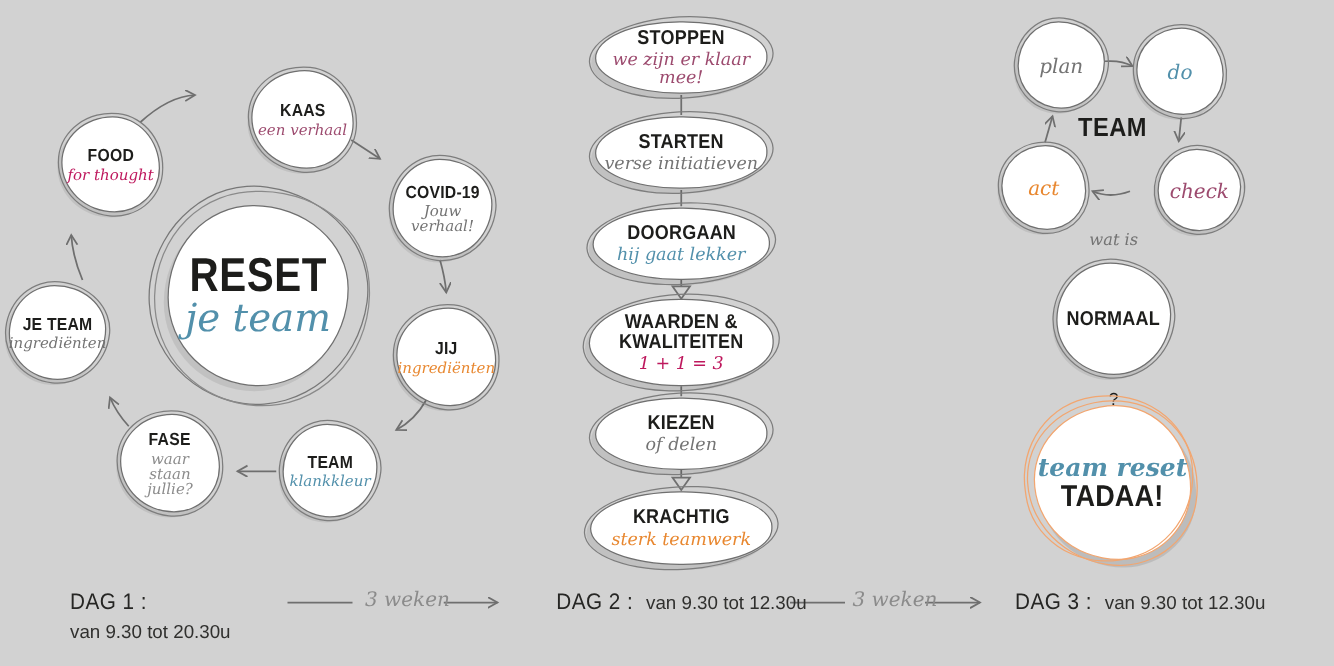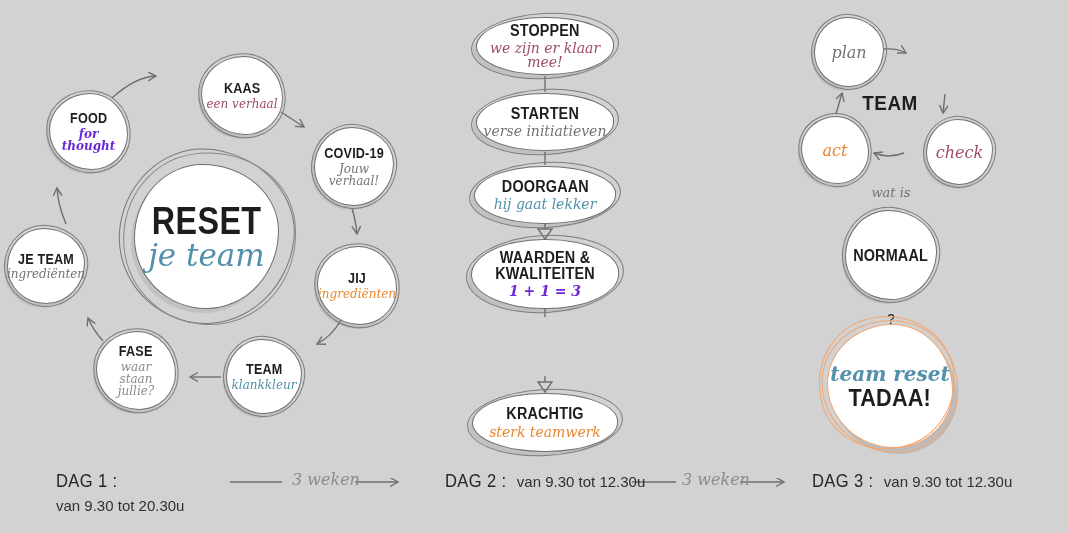--- a/index.html
+++ b/index.html
@@ -41,21 +41,21 @@
   
   .tt{font-weight:bold;font-size:14px;line-height:1.02;letter-spacing:.2px;
       transform:scaleX(.9);white-space:pre-line;}
   .tt-mid{font-size:16px;}
   .tt-big{font-size:38px;letter-spacing:.5px;transform:scaleX(.85);}
   .sub{font-family:"DejaVu Serif",serif;font-style:italic;font-size:12px;line-height:1.0;margin-top:2px;}
   .sub-big{font-size:31px;margin-top:0;line-height:1.0;}
   .sub-mid{font-size:14px;}
   .script-word{font-family:"DejaVu Serif",serif;font-style:italic;font-size:16px;}
   .c-green{color:#737373;} .c-blue{color:#5290ab;} .c-orange{color:#e8872f;}
-  .c-maroon{color:#9c4a6e;} .c-purple{color:#6d28d9;font-weight:bold;} .c-gray{color:#8b8b8b;}
+  .c-maroon{color:#9c4a6e;} .c-purple{color:#be185d;} .c-gray{color:#8b8b8b;}
 
   .label-free{position:absolute;text-align:center;}
   .pdca-team{font-weight:bold;font-size:21px;letter-spacing:.5px;transform:scaleX(.9);}
 
   .day{position:absolute;display:flex;align-items:baseline;gap:5px;white-space:nowrap;}
   .day-label{font-size:18px;letter-spacing:.4px;color:#262624;transform:scaleX(.92);transform-origin:left;}
   .day-time{font-size:15px;color:#30302e;}
   .gap-label{position:absolute;font-family:"DejaVu Serif",serif;font-style:italic;
              font-size:16px;color:#8b8b8b;white-space:nowrap;}
 </style>
@@ -153,28 +153,35 @@
   <div class="sk ellipse" style="left:474px;top:166px;width:142px;height:58px;">
     <div class="tt tt-mid">DOORGAAN</div>
     <div class="sub sub-mid c-blue">hij gaat lekker</div>
   </div>
 
   <div class="sk ellipse" style="left:471px;top:239px;width:148px;height:70px;">
     <div class="tt tt-mid" style="max-width:118px;">WAARDEN &amp; KWALITEITEN</div>
     <div class="sub sub-mid c-purple">1 + 1 = 3</div>
   </div>
 
+  <div class="sk ellipse" style="left:476px;top:318px;width:138px;height:58px;">
+    <div class="tt tt-mid">KIEZEN</div>
+    <div class="sub sub-mid c-green">of delen</div>
+  </div>
 
   <div class="sk ellipse" style="left:472px;top:393px;width:146px;height:59px;">
     <div class="tt tt-mid">KRACHTIG</div>
     <div class="sub sub-mid c-orange">sterk teamwerk</div>
   </div>
 
   <div class="sk r-a" style="left:814px;top:17px;width:70px;height:70px;">
     <div class="script-word c-green">plan</div>
+  </div>
+  <div class="sk r-b" style="left:909px;top:22px;width:70px;height:70px;">
+    <div class="script-word c-blue">do</div>
   </div>
   <div class="sk r-a" style="left:906px;top:119px;width:67px;height:66px;margin-left:20px;">
     <div class="script-word c-maroon">check</div>
   </div>
   <div class="sk r-b" style="left:801px;top:116px;width:68px;height:68px;">
     <div class="script-word c-orange">act</div>
   </div>
   <div class="label-free pdca-team" style="left:858px;top:91px;width:64px;">TEAM</div>
 
   <div class="sk r-a" style="left:845px;top:210px;width:92px;height:90px;gap:48px;">

